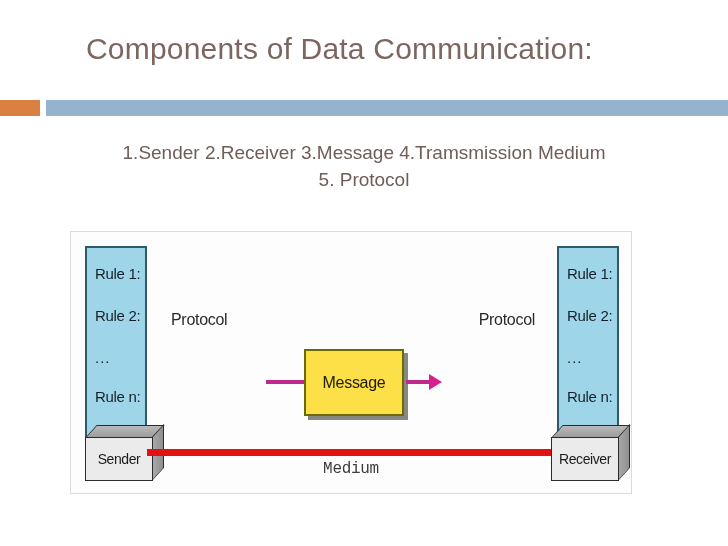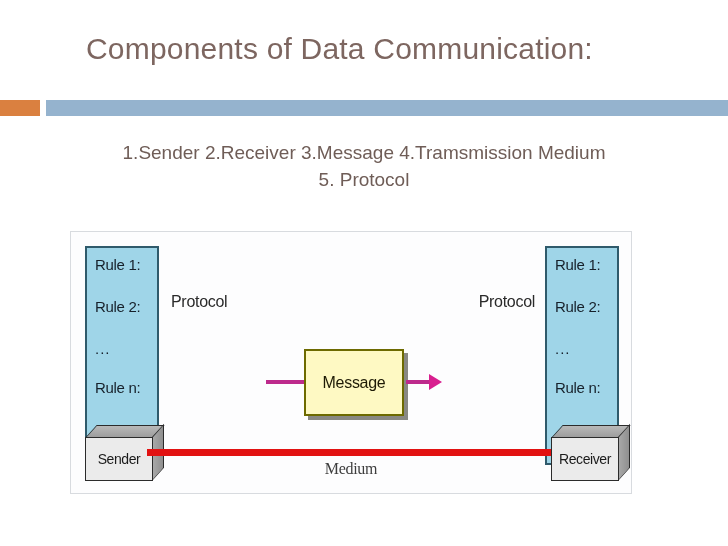--- a/index.html
+++ b/index.html
@@ -77,64 +77,64 @@
     height: 263px;
     background: #fdfdfe;
     border: 1px solid #d8dbdf;
     box-sizing: border-box;
   }
 
   
   .rule-box {
     position: absolute;
     top: 14px;
-    width: 74px;
+    width: 62px;
     height: 219px;
     background: #9fd5e8;
     border: 2px solid #2f5a6b;
     box-sizing: border-box;
-    padding: 8px 0 0 8px;
+    padding: 17px 0 0 8px;
     font-family: "Liberation Sans", sans-serif;
     font-size: 15px;
     color: #16202a;
   }
   .rule-box.left  { left: 14px; }
   .rule-box.right { right: 12px; }
   .rule-box .rule {
     display: block;
     margin-bottom: 25px;
     letter-spacing: -0.3px;
   }
   .rule-box .rule.dots {
     margin-bottom: 22px;
     font-size: 15px;
     letter-spacing: 1px;
   }
 
   
   .protocol-label {
     position: absolute;
-    top: 61px;
+    top: 79px;
     font-family: "Liberation Sans", sans-serif;
     font-size: 16px;
     color: #2a2a2a;
     letter-spacing: -0.3px;
     white-space: nowrap;
   }
   .protocol-label.left  { left: 100px; }
   .protocol-label.right { right: 96px; }
 
   
   #message-box {
     position: absolute;
     left: 233px;
     top: 117px;
     width: 100px;
     height: 67px;
-    background: #fef9c3;
+    background: #fde047;
     border: 2px solid #6d6a00;
     box-sizing: border-box;
     box-shadow: 4px 4px 0 rgba(40,40,30,0.55);
     display: flex;
     align-items: center;
     justify-content: center;
     font-family: "Liberation Sans", sans-serif;
     font-size: 16px;
     color: #1d1a05;
     letter-spacing: -0.3px;
@@ -227,21 +227,21 @@
     width: 404px;
     height: 7px;
     background: #e21212;
   }
   #medium-label {
     position: absolute;
     left: 0;
     right: 0;
     top: 228px;
     text-align: center;
-    font-family: Liberation Serif, serif;
+    font-family: Liberation Mono, monospace;
     font-size: 16px;
     color: #3d3d3d;
     letter-spacing: -0.3px;
   }
 </style>
 </head>
 <body>
 
 <div id="slide-title">Components of Data Communication:</div>
 

